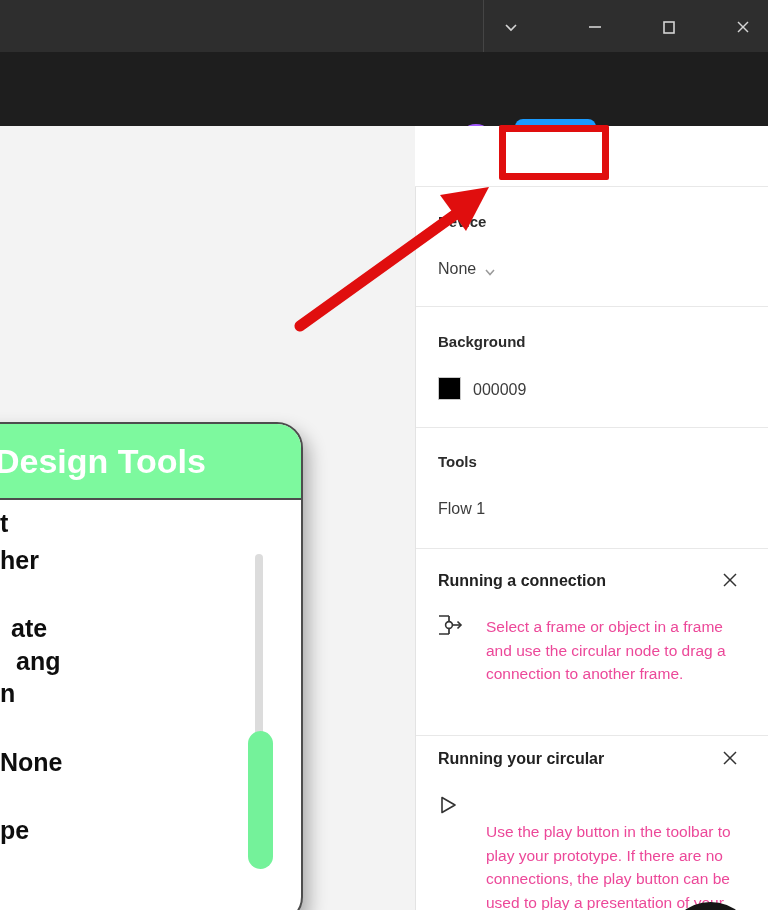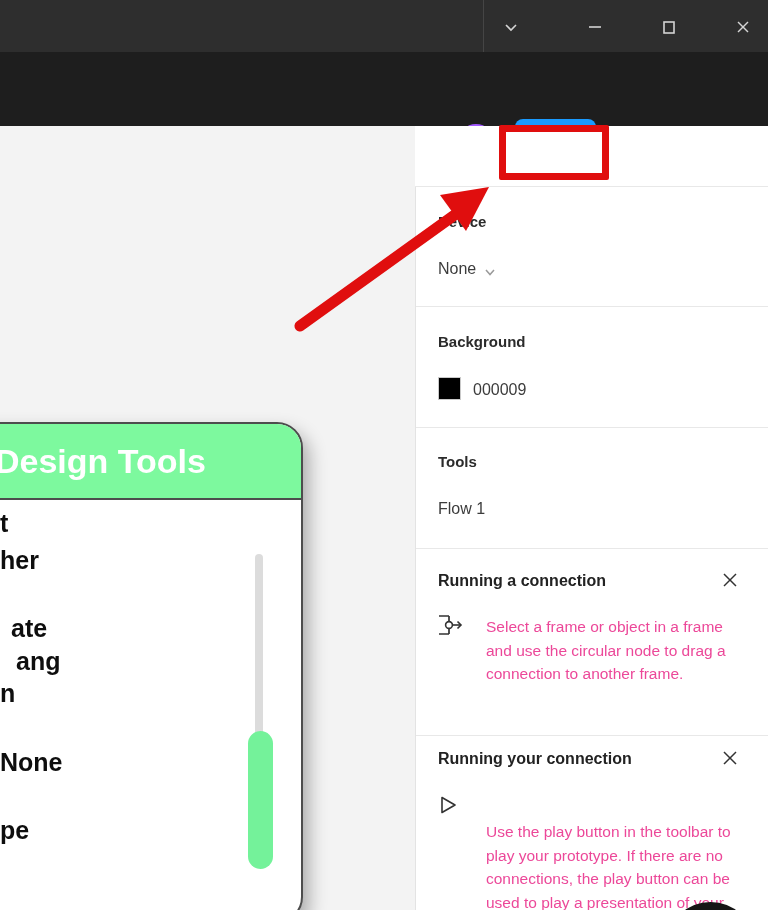--- a/index.html
+++ b/index.html
@@ -134,21 +134,21 @@
   <svg width="28" height="28" viewBox="0 0 28 28">
     <path d="M13,5 H3 M13,5 V23 M13,23 H3" fill="none" stroke="#333" stroke-width="1.7"></path>
     <circle cx="13" cy="14" r="3.4" fill="#fff" stroke="#333" stroke-width="1.6"></circle>
     <line x1="17" y1="14" x2="25" y2="14" stroke="#333" stroke-width="1.6"></line>
     <polyline points="21.5,10.5 25,14 21.5,17.5" fill="none" stroke="#333" stroke-width="1.6"></polyline>
   </svg>
 </div>
 <div class="tip-body" style="top:615px">Select a frame or object in a frame and use the circular node to drag a connection to another frame.</div>
 <div class="divider" style="top:735px"></div>
 
-<span class="tip-title" style="left:438px;top:750px">Running your connection</span>
+<span class="tip-title" style="left:438px;top:750px">Running your circular</span>
 <div class="tip-close" style="left:720px;top:748px">
   <svg width="18" height="18" viewBox="0 0 18 18">
       <line x1="3" y1="3" x2="15" y2="15" stroke="#333" stroke-width="1.5"></line>
       <line x1="15" y1="3" x2="3" y2="15" stroke="#333" stroke-width="1.5"></line>
     </svg>
 </div>
 <div style="position:absolute;left:438px;top:795px;width:20px;height:20px;">
   <svg width="20" height="20" viewBox="0 0 20 20">
       <polygon points="4,2.5 17,10 4,17.5" fill="none" stroke="#333" stroke-width="1.6" stroke-linejoin="round"></polygon>
     </svg>

